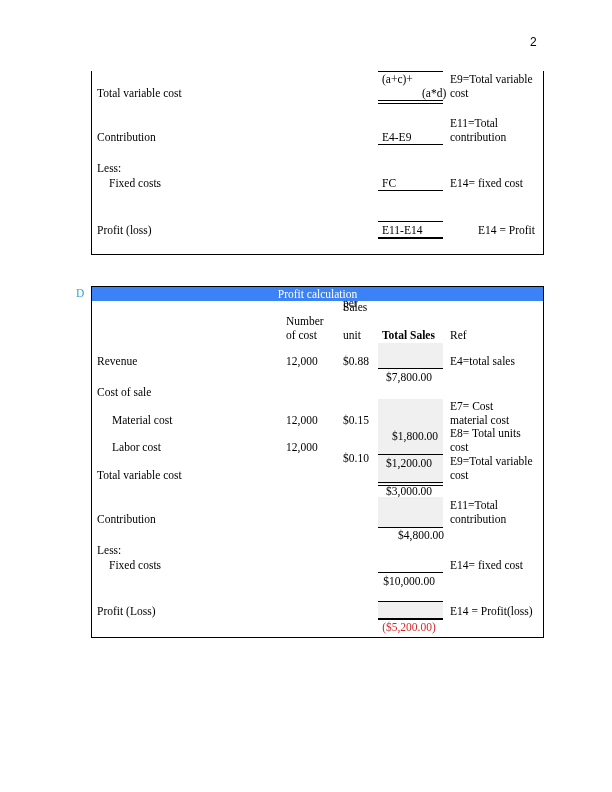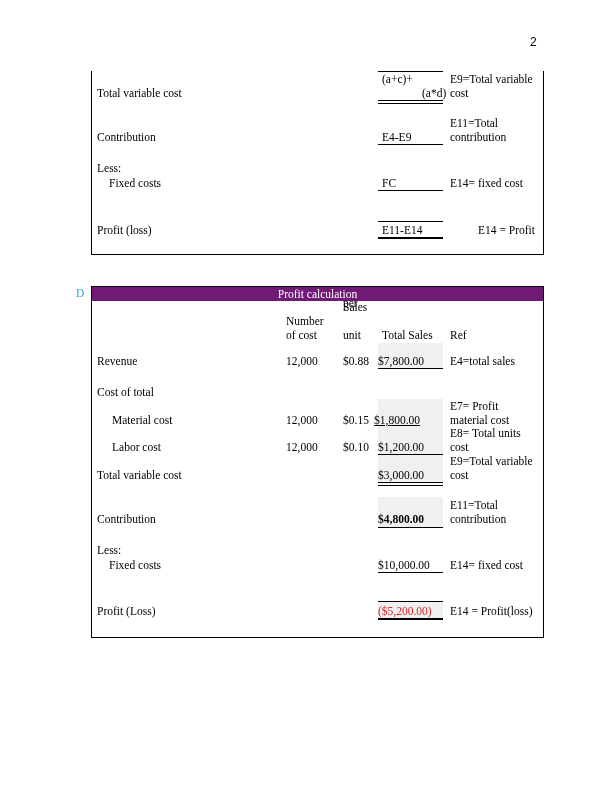--- a/index.html
+++ b/index.html
@@ -13,30 +13,30 @@
     }
     .abs { position: absolute; line-height: 14px; white-space: nowrap; }
     .box {
       position: absolute; border-left: 1px solid #000; border-right: 1px solid #000;
       border-bottom: 1px solid #000;
     }
     #table1 { left: 91px; top: 71px; width: 451px; height: 183px; }
     #table2 { left: 91px; top: 286px; width: 451px; height: 350px; border-top: 1px solid #000; }
     .title-bar {
       position: absolute; left: 0; top: 0; width: 451px; height: 14px;
-      background: #701a75; color: #fff; text-align: center; line-height: 14px; font-size: 11.5px;
+      background: #3b82f6; color: #fff; text-align: center; line-height: 14px; font-size: 11.5px;
     }
     .section-letter {
       position: absolute; left: 76px; top: 287px; color: #2aa6d6; font-size: 11.5px;
     }
     .shade { position: absolute; background: #f0f0f0; }
     .uline { position: absolute; height: 0; border-top: 1px solid #000; }
     .thick { border-top: 2px solid #000; }
     .dbl { height: 2px; border-top: 1px solid #000; border-bottom: 1px solid #000; }
-    .right { text-align: left; }
+    .right { text-align: center; margin-top: 16px; }
     .red { color: #d62828; }
   </style>
 </head>
 <body>
 
 <div class="page-number">2</div>
 
 <div id="table1" class="box"></div>
 
 <div class="abs" style="left:97px;top:86px;">Total variable cost</div>
@@ -74,55 +74,55 @@
 <div class="shade" style="left:378px;top:343px;width:65px;height:25px;"></div>
 <div class="shade" style="left:378px;top:399px;width:65px;height:85px;"></div>
 <div class="shade" style="left:378px;top:497px;width:65px;height:30px;"></div>
 <div class="shade" style="left:378px;top:601px;width:65px;height:18px;"></div>
 
 <div class="abs" style="left:343px;top:300px;">Sales</div>
 <div class="abs" style="left:286px;top:314px;">Number</div>
 <div class="abs" style="left:343px;top:296px;">per</div>
 <div class="abs" style="left:286px;top:328px;">of cost</div>
 <div class="abs" style="left:343px;top:328px;">unit</div>
-<div class="abs" style="left:382px;top:328px;">Total Sales</div>
+<div class="abs" style="left:382px;top:328px;font-weight:bold;">Total Sales</div>
 <div class="abs" style="left:450px;top:328px;">Ref</div>
 
 <div class="abs" style="left:97px;top:354px;">Revenue</div>
 <div class="abs" style="left:286px;top:354px;">12,000</div>
 <div class="abs" style="left:343px;top:354px;">$0.88</div>
 <div class="abs right" style="left:378px;top:354px;width:62px;">$7,800.00</div>
 <div class="uline" style="left:378px;top:368px;width:65px;"></div>
 <div class="abs" style="left:450px;top:354px;">E4=total sales</div>
 
-<div class="abs" style="left:97px;top:385px;">Cost of total</div>
+<div class="abs" style="left:97px;top:385px;">Cost of sale</div>
 
 <div class="abs" style="left:112px;top:413px;">Material cost</div>
 <div class="abs" style="left:286px;top:413px;">12,000</div>
 <div class="abs" style="left:343px;top:413px;">$0.15</div>
-<div class="abs right" style="left:374px;top:413px;width:62px;text-decoration:underline;">$1,800.00</div>
-<div class="abs" style="left:450px;top:399px;">E7= Profit</div>
+<div class="abs right" style="left:384px;top:413px;width:62px;">$1,800.00</div>
+<div class="abs" style="left:450px;top:399px;">E7= Cost</div>
 <div class="abs" style="left:450px;top:413px;">material cost</div>
 
 <div class="abs" style="left:112px;top:440px;text-align:right;">Labor cost</div>
 <div class="abs" style="left:286px;top:440px;">12,000</div>
-<div class="abs" style="left:343px;top:440px;">$0.10</div>
+<div class="abs" style="left:343px;top:451px;">$0.10</div>
 <div class="abs right" style="left:378px;top:440px;width:62px;">$1,200.00</div>
 <div class="uline" style="left:378px;top:454px;width:65px;"></div>
 <div class="abs" style="left:450px;top:426px;">E8= Total units</div>
 <div class="abs" style="left:450px;top:440px;">cost</div>
 
 <div class="abs" style="left:97px;top:468px;">Total variable cost</div>
 <div class="abs right" style="left:378px;top:468px;width:62px;">$3,000.00</div>
 <div class="uline dbl" style="left:378px;top:482px;width:65px;"></div>
 <div class="abs" style="left:450px;top:454px;">E9=Total variable</div>
 <div class="abs" style="left:450px;top:468px;">cost</div>
 
 <div class="abs" style="left:97px;top:512px;">Contribution</div>
-<div class="abs right" style="left:378px;top:512px;width:62px;font-weight:bold;">$4,800.00</div>
+<div class="abs right" style="left:390px;top:512px;width:62px;">$4,800.00</div>
 <div class="uline" style="left:378px;top:527px;width:65px;"></div>
 <div class="abs" style="left:450px;top:498px;">E11=Total</div>
 <div class="abs" style="left:450px;top:512px;">contribution</div>
 
 <div class="abs" style="left:97px;top:543px;">Less:</div>
 <div class="abs" style="left:109px;top:558px;">Fixed costs</div>
 <div class="abs right" style="left:378px;top:558px;width:62px;">$10,000.00</div>
 <div class="uline" style="left:378px;top:572px;width:65px;"></div>
 <div class="abs" style="left:450px;top:558px;">E14= fixed cost</div>
 

